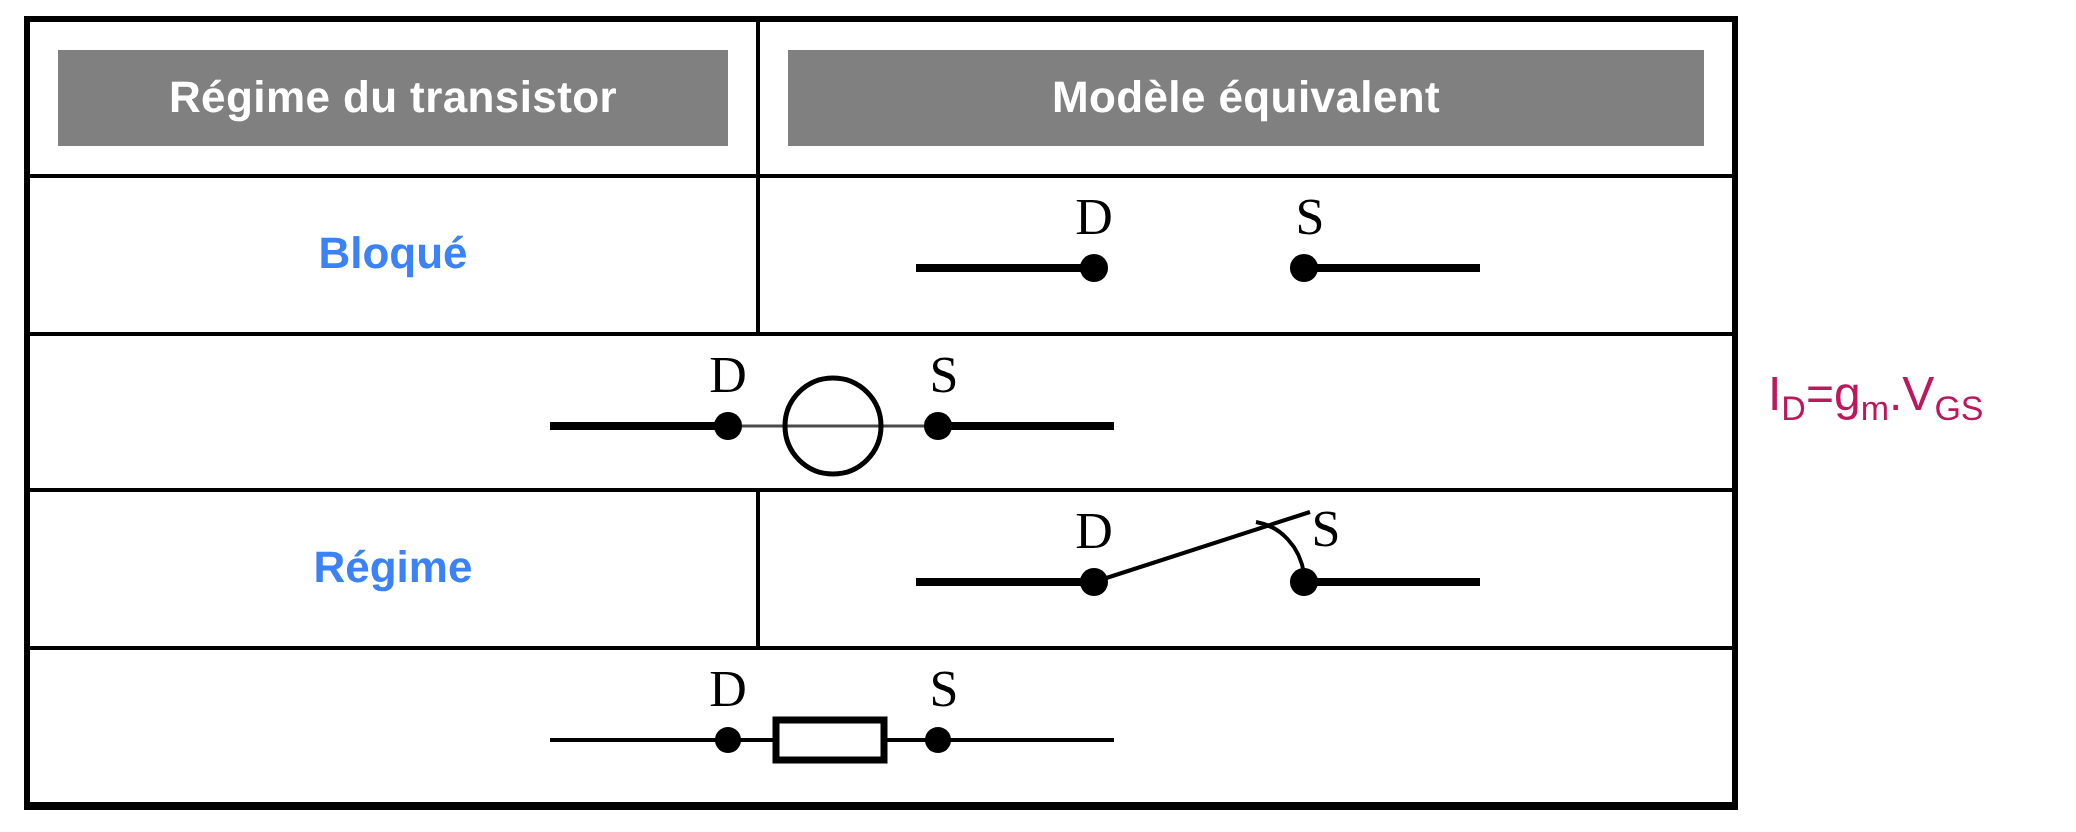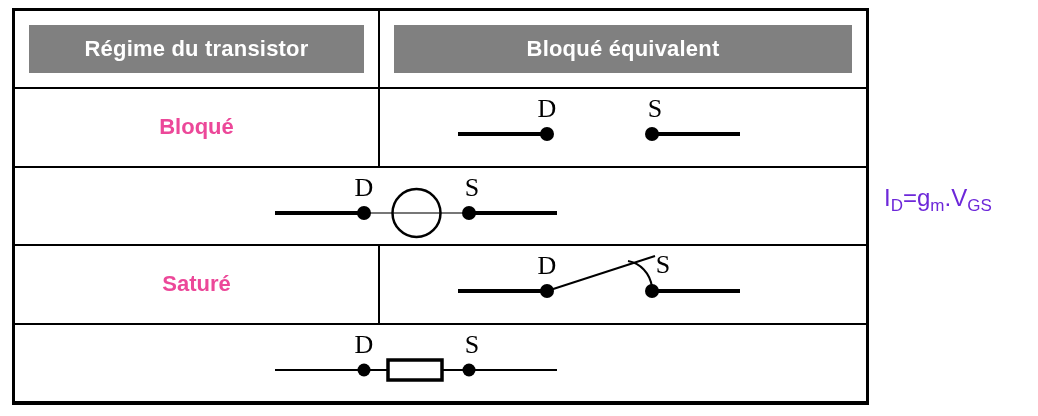--- a/index.html
+++ b/index.html
@@ -62,40 +62,40 @@
   }
   .cell-regime {
     width: 365px;
     box-sizing: border-box;
     border-right: 2px solid #000;
     display: flex;
     align-items: center;
     justify-content: center;
     font-weight: bold;
     font-size: 22px;
-    color: #ec4899;
+    color: #3b82f6;
   }
   .cell-model {
     flex: 1;
     display: flex;
     align-items: center;
     justify-content: center;
   }
   .cell-model svg { display: block; }
   svg .term-label {
     font-family: "Liberation Serif", serif;
     font-size: 26px;
     fill: #000;
   }
   .formula {
     position: absolute;
     left: 884px;
     top: 184px;
     font-size: 24px;
-    color: #6d28d9;
+    color: #be185d;
     white-space: nowrap;
     font-family: "Liberation Sans", sans-serif;
   }
   .formula sub {
     font-size: 17px;
     line-height: 0;
     vertical-align: -5px;
   }
 </style>
 </head>
@@ -103,21 +103,21 @@
 
 <div class="screen">
 
   <div class="tbl">
 
     <div class="hrow">
       <div class="hcell left">
         <div class="hfill">Régime du transistor</div>
       </div>
       <div class="hcell right">
-        <div class="hfill">Bloqué équivalent</div>
+        <div class="hfill">Modèle équivalent</div>
       </div>
     </div>
 
     <div class="brow">
       <div class="cell-regime">Bloqué</div>
       <div class="cell-model">
         <svg width="483" height="74" viewBox="0 0 483 74">
           <line x1="76" y1="44" x2="165" y2="44" stroke="#000" stroke-width="4"></line>
           <line x1="270" y1="44" x2="358" y2="44" stroke="#000" stroke-width="4"></line>
           <circle cx="165" cy="44" r="7" fill="#000"></circle>
@@ -137,21 +137,21 @@
           <circle cx="217.5" cy="44" r="24" fill="none" stroke="#000" stroke-width="2.5"></circle>
           <circle cx="165" cy="44" r="7" fill="#000"></circle>
           <circle cx="270" cy="44" r="7" fill="#000"></circle>
           <text class="term-label" x="165" y="27" text-anchor="middle">D</text>
           <text class="term-label" x="273" y="27" text-anchor="middle">S</text>
         </svg>
       </div>
     </div>
 
     <div class="brow">
-      <div class="cell-regime">Saturé</div>
+      <div class="cell-regime">Régime</div>
       <div class="cell-model">
         <svg width="483" height="74" viewBox="0 0 483 74">
           <line x1="76" y1="44" x2="165" y2="44" stroke="#000" stroke-width="4"></line>
           <line x1="270" y1="44" x2="358" y2="44" stroke="#000" stroke-width="4"></line>
           <line x1="165" y1="44" x2="273" y2="9" stroke="#000" stroke-width="2"></line>
           <path d="M 246 14 C 258 16 268 26 270 40" fill="none" stroke="#000" stroke-width="2"></path>
           <circle cx="165" cy="44" r="7" fill="#000"></circle>
           <circle cx="270" cy="44" r="7" fill="#000"></circle>
           <text class="term-label" x="165" y="27" text-anchor="middle">D</text>
           <text class="term-label" x="281" y="26" text-anchor="middle">S</text>

